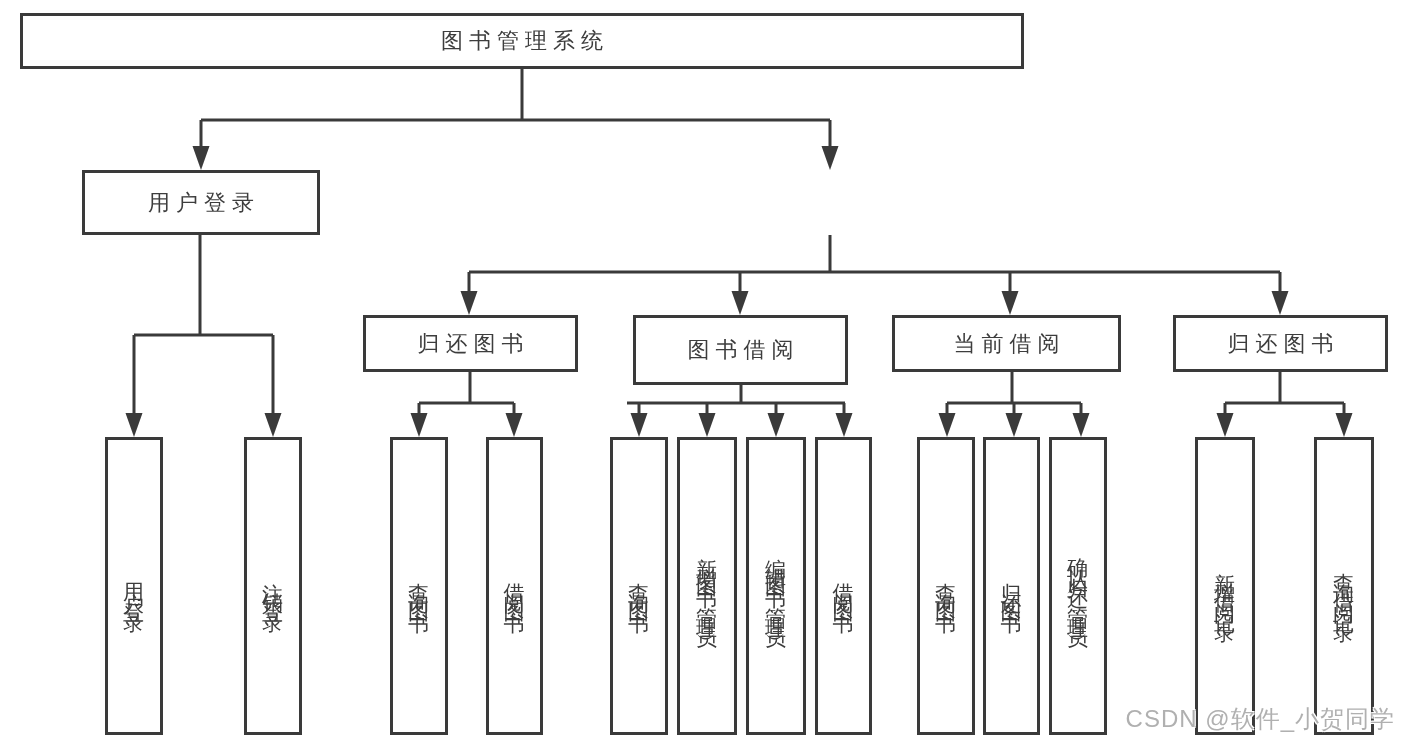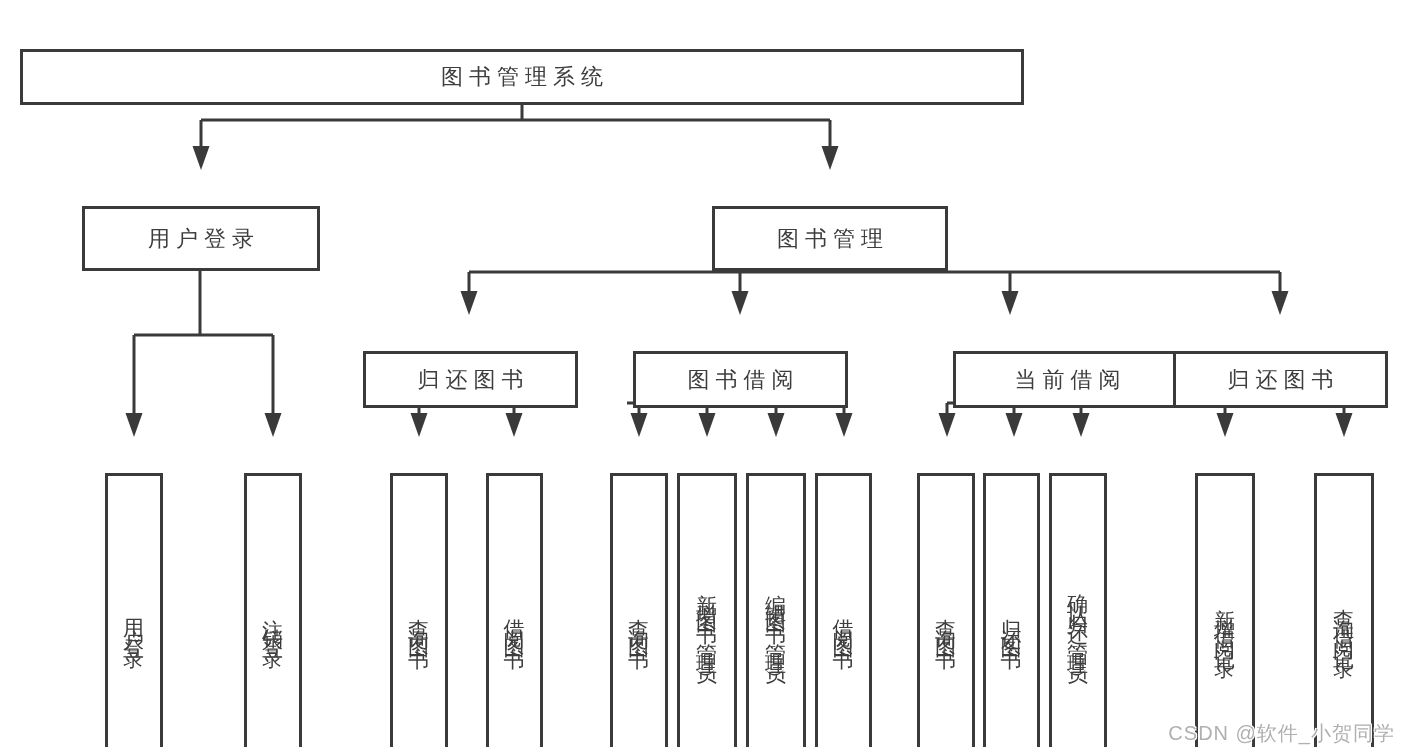--- a/index.html
+++ b/index.html
@@ -32,42 +32,41 @@
   .node {
     position: absolute;
     box-sizing: border-box;
     background: var(--bg);
     border: 3px solid var(--line);
     display: flex;
     align-items: center;
     justify-content: center;
     color: var(--text);
     z-index: 2;
-    margin-top: 36px;
   }
   .hbox span {
     font-size: 22px;
     letter-spacing: 6px;
     text-indent: 6px;
     white-space: nowrap;
     color: var(--text);
   }
   .vbox span {
     writing-mode: vertical-lr;
     text-orientation: mixed;
     font-size: 21px;
     letter-spacing: 10px;
     color: var(--text);
     line-height: 1;
   }
   .watermark {
     position: absolute;
     right: 10px;
-    bottom: 0;
-    font-size: 20px;
+    bottom: 12px;
+    font-size: 24px;
     letter-spacing: 1px;
     color: var(--watermark);
     text-shadow: 1px 1px 0 #fff, -1px -1px 0 #fff, 1px -1px 0 #fff, -1px 1px 0 #fff;
     z-index: 5;
     white-space: nowrap;
   }
 </style>
 </head>
 <body>
 
@@ -123,31 +122,28 @@
     </g>
   </svg>
 
   <div class="node hbox" style="left:20px; top:13px; width:1004px; height:56px;">
     <span>图书管理系统</span>
   </div>
 
   <div class="node hbox" style="left:82px; top:170px; width:238px; height:65px;">
     <span>用户登录</span>
   </div>
-  <div class="node hbox" style="left:712px; top:170px; width:236px; height:65px;">
-    <span>图书管理</span>
-  </div>
 
   <div class="node hbox" style="left:363px; top:315px; width:215px; height:57px;">
     <span>归还图书</span>
   </div>
-  <div class="node hbox" style="left:633px; top:315px; width:215px; height:57px;">
+  <div class="node hbox" style="left:633px; top:315px; width:215px; height:70px;">
     <span>图书借阅</span>
   </div>
-  <div class="node hbox" style="left:953px; top:315px; width:229px; height:57px;">
+  <div class="node hbox" style="left:892px; top:315px; width:229px; height:57px;">
     <span>当前借阅</span>
   </div>
   <div class="node hbox" style="left:1173px; top:315px; width:215px; height:57px;">
     <span>归还图书</span>
   </div>
 
   <div class="node vbox" style="left:105px; top:437px; width:58px; height:298px;">
     <span>用户登录</span>
   </div>
   <div class="node vbox" style="left:244px; top:437px; width:58px; height:298px;">

